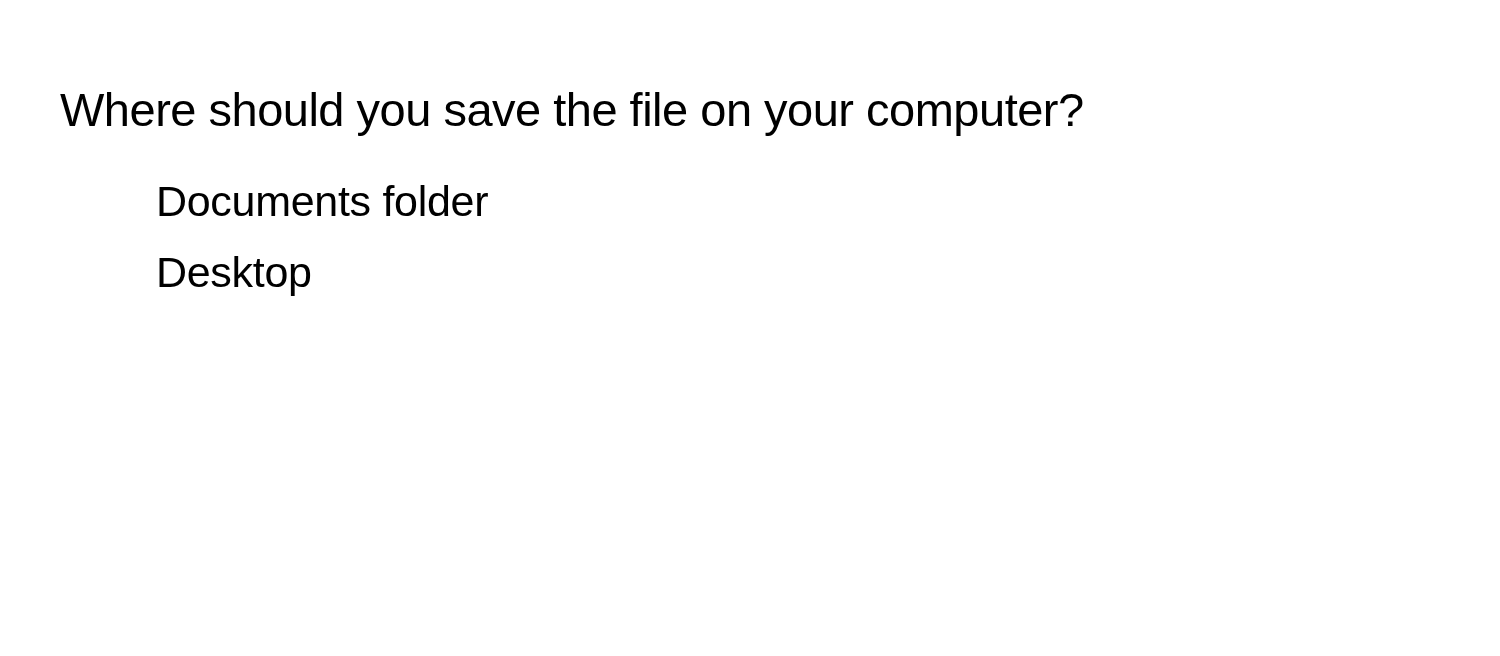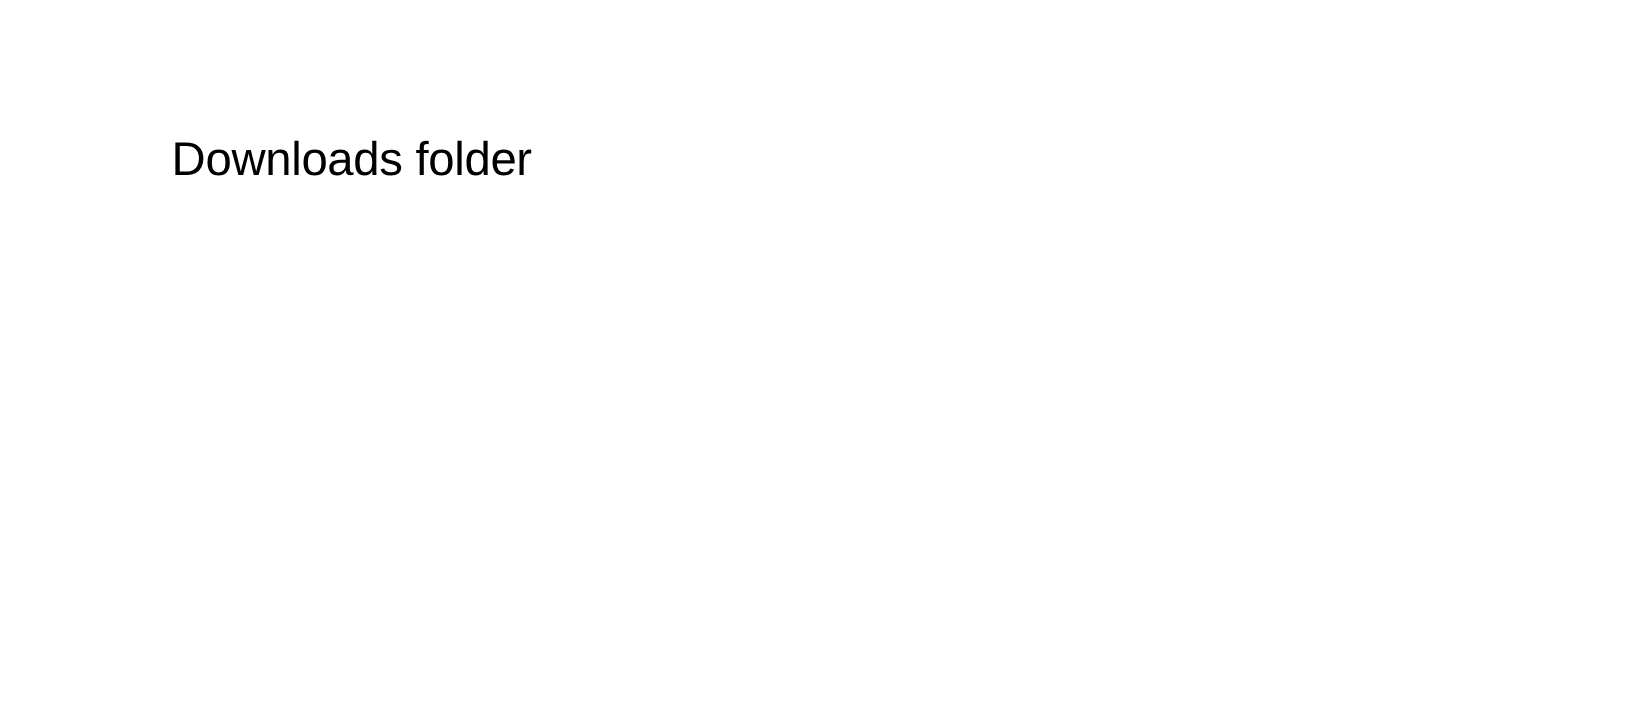--- a/index.html
+++ b/index.html
@@ -33,16 +33,18 @@
       font-size: 43px;
       font-weight: 400;
       line-height: 1.65;
       letter-spacing: -0.3px;
     }
   </style>
 </head>
 <body>
 
 <div class="container">
+  <div class="question">Where should you save the file on your computer?</div>
   <div class="options">
-    <div class="option">Downloads folder</div>
+    <div class="option">Documents folder</div>
+    <div class="option">Desktop</div>
   </div>
 </div>
 
 </body></html>

